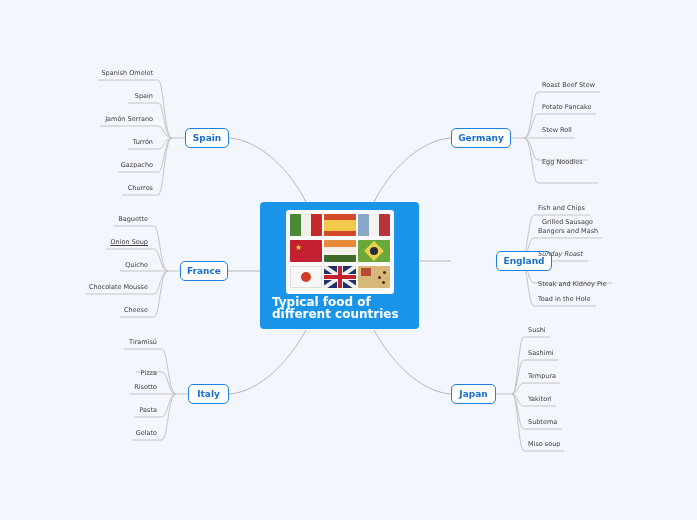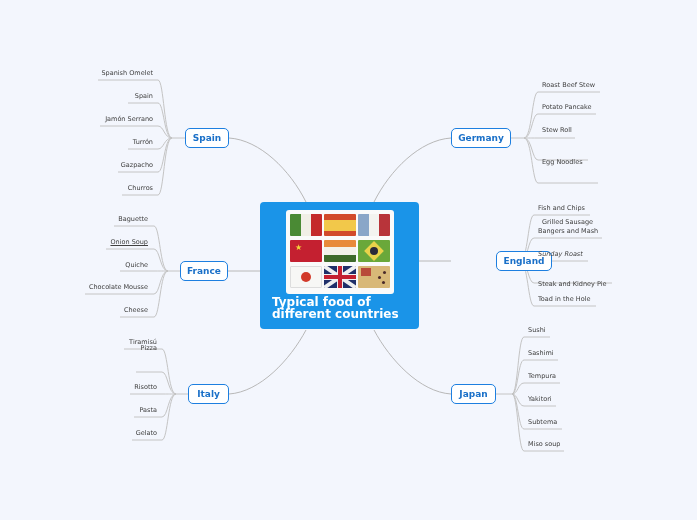--- a/index.html
+++ b/index.html
@@ -202,21 +202,21 @@
   <div class="leaf left" style="right:544px;top:161px;">Gazpacho</div>
   <div class="leaf left" style="right:544px;top:184px;padding-left:47px;">Churros</div>
 
   <div class="leaf left" style="right:549px;top:215px;margin-left:24px;">Baguette</div>
   <div class="leaf left" style="right:549px;top:238px;text-decoration:underline;">Onion Soup</div>
   <div class="leaf left" style="right:549px;top:261px;">Quiche</div>
   <div class="leaf left" style="right:549px;top:283px;">Chocolate Mousse</div>
   <div class="leaf left" style="right:549px;top:306px;">Cheese</div>
 
   <div class="leaf left" style="right:540px;top:338px;">Tiramisú</div>
-  <div class="leaf left" style="right:540px;top:344px;">Pizza</div>
+  <div class="leaf left" style="right:540px;top:369px;">Pizza</div>
   <div class="leaf left" style="right:540px;top:383px;padding-left:8px;">Risotto</div>
   <div class="leaf left" style="right:540px;top:406px;">Pasta</div>
   <div class="leaf left" style="right:540px;top:429px;">Gelato</div>
 
   <div class="leaf" style="left:542px;top:81px;">Roast Beef Stew</div>
   <div class="leaf" style="left:542px;top:103px;">Potato Pancake</div>
   <div class="leaf" style="left:542px;top:126px;">Stew Roll</div>
   <div class="leaf" style="left:542px;top:158px;">Egg Noodles</div>
   <div class="leaf" style="left:542px;top:172px;margin-top:46px;">Grilled Sausage</div>
 

